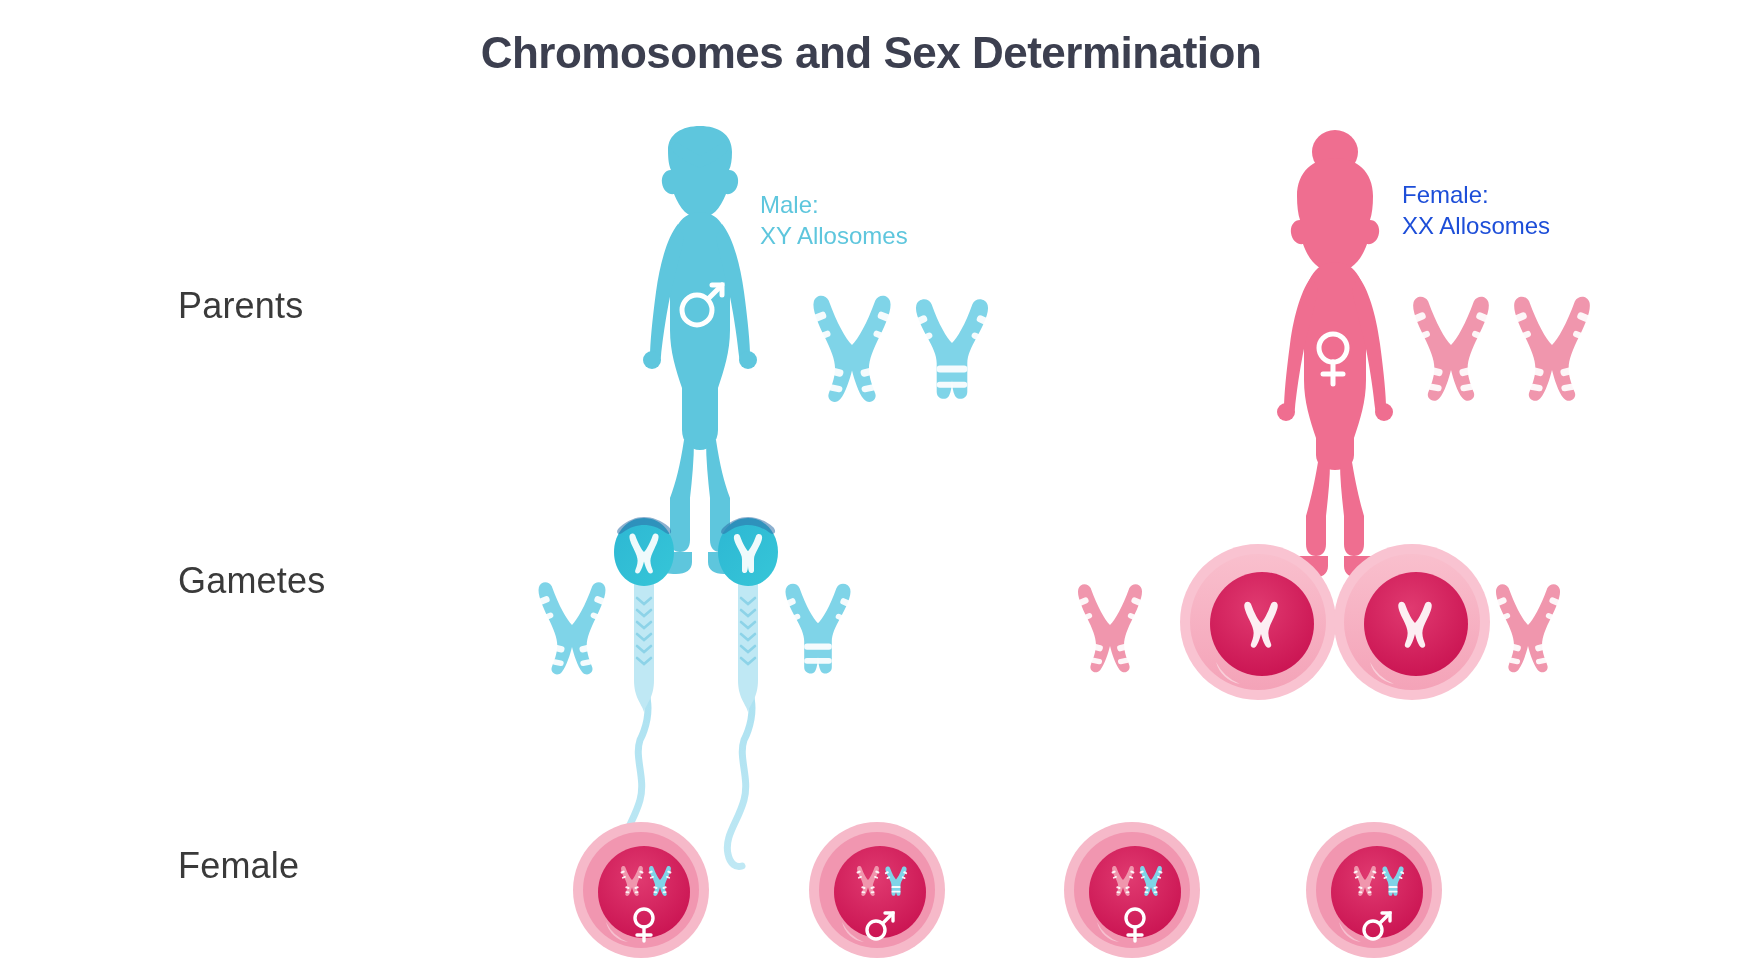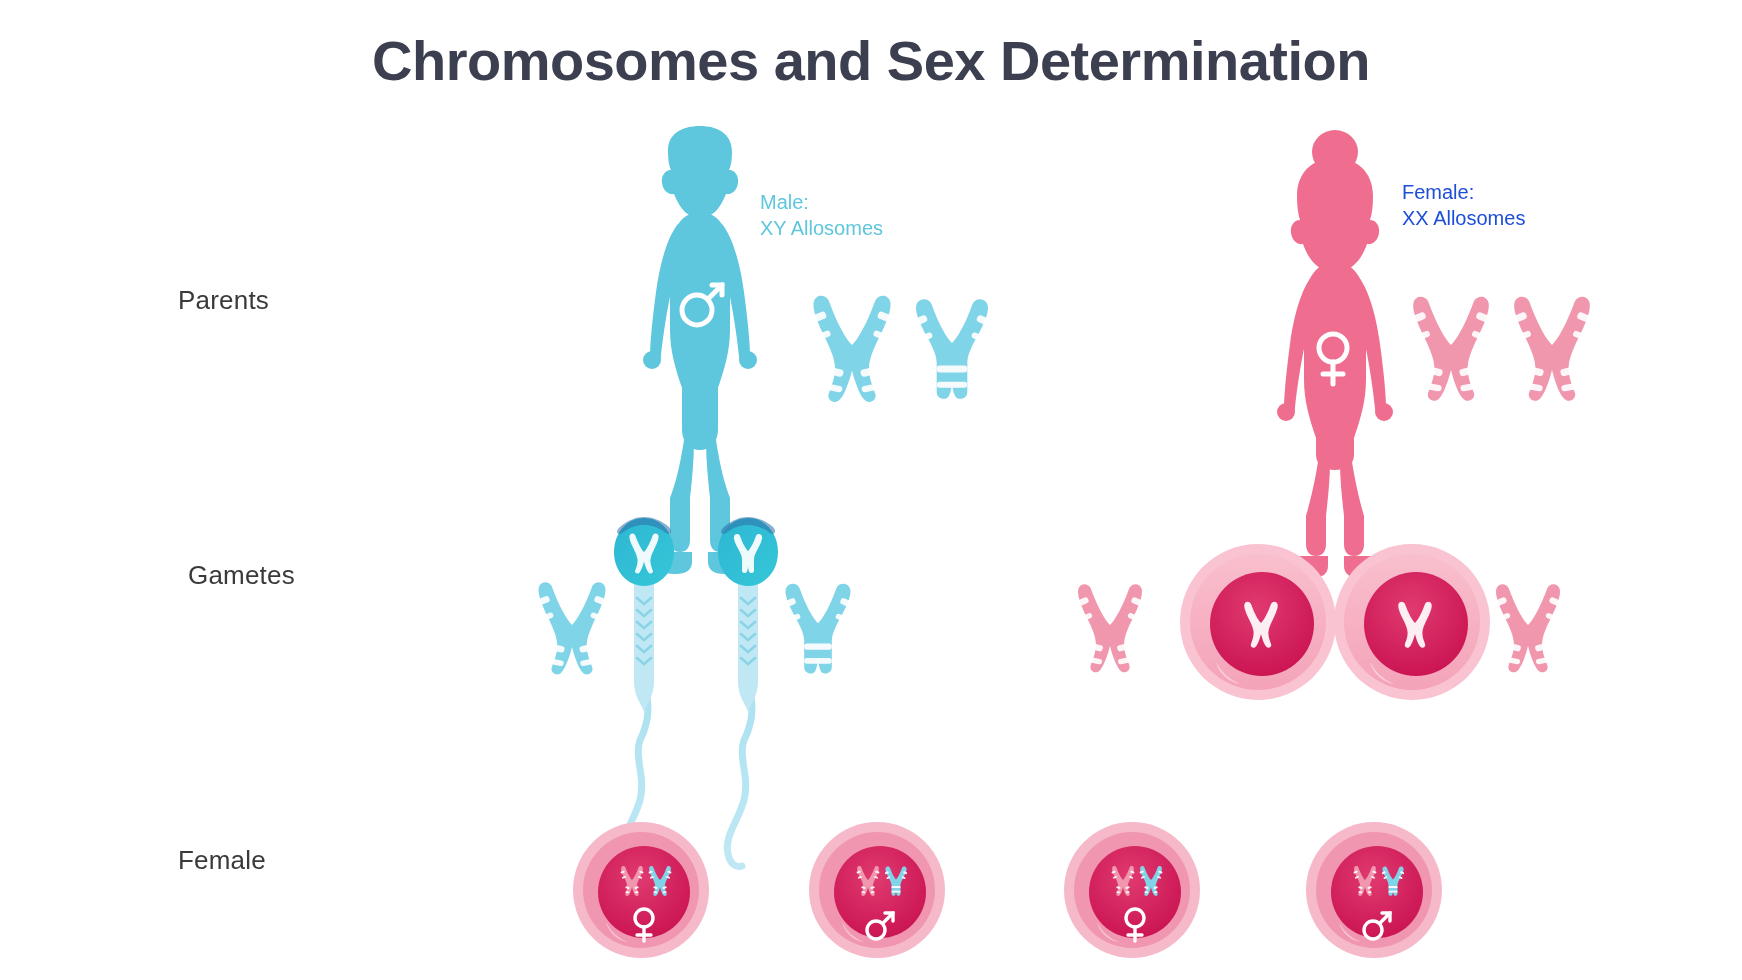--- a/index.html
+++ b/index.html
@@ -9,40 +9,40 @@
     font-family:"Liberation Sans", sans-serif;
     overflow:hidden;
     position:relative;
   }
   .stage{position:absolute;inset:0;}
 
   .title{
     position:absolute;
     left:0; right:0; top:28px;
     text-align:center;
-    font-size:56px;
+    font-size:44px;
     font-weight:bold;
     color:#3c3f4f;
     letter-spacing:-0.5px;
   }
 
   .row-label{
     position:absolute;
-    font-size:26px;
+    font-size:36px;
     color:#3a3a3a;
     font-weight:normal;
     letter-spacing:0.2px;
   }
   .row-label.parents{left:178px;top:285px;}
-  .row-label.gametes{left:188px;top:560px;text-align:right;}
+  .row-label.gametes{left:178px;top:560px;text-align:right;}
   .row-label.zygotes{left:178px;top:845px;}
 
   .callout{
     position:absolute;
-    font-size:20px;
+    font-size:24px;
     line-height:1.28;
     white-space:pre-line;
   }
   .callout.male{left:760px;top:190px;color:#5ec6dd;}
   .callout.female{left:1402px;top:180px;color:#1d4ed8;}
 
   svg{display:block;}
   .abs{position:absolute;}
 </style>
 </head>

